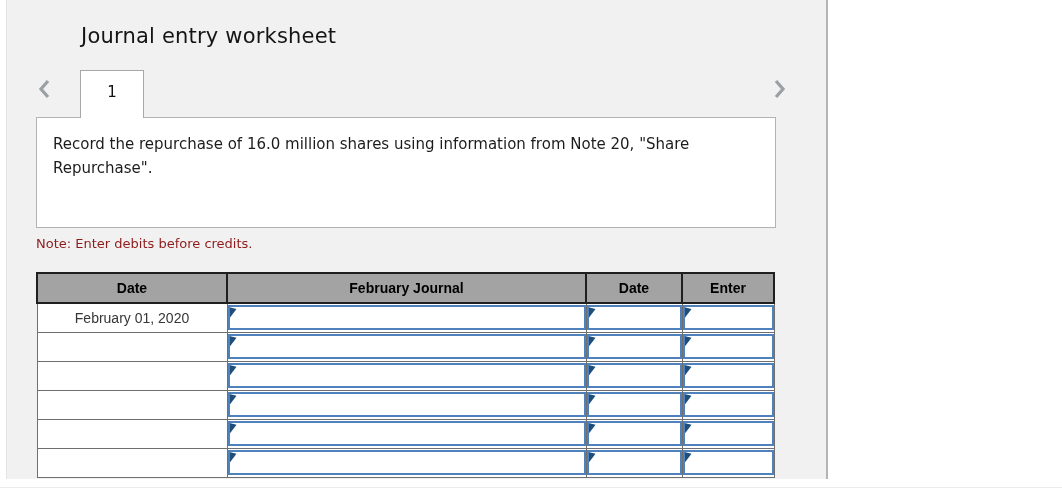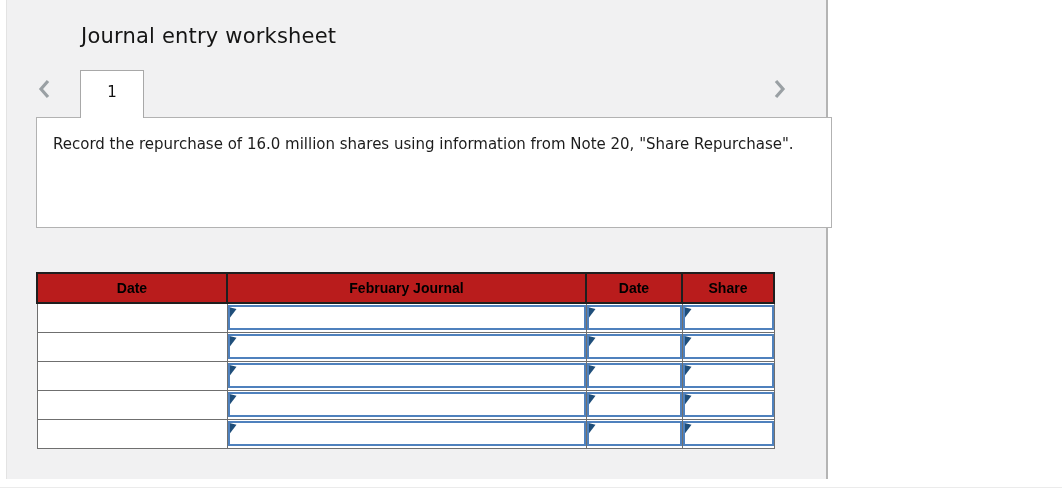--- a/index.html
+++ b/index.html
@@ -25,35 +25,35 @@
   }
   .pager-prev { left:34px; }
   .pager-next { left:770px; }
   .tab {
     position:absolute; left:80px; top:70px; width:64px; height:48px;
     background:#ffffff; border:1px solid #a8a8a8; border-bottom:none;
     z-index:2; text-align:center; padding-top:12px;
     font-size:15px; color:#111; cursor:pointer;
   }
   .instruction-box {
-    position:absolute; left:36px; top:117px; width:796px; height:111px;
+    position:absolute; left:36px; top:117px; width:740px; height:111px;
     background:#ffffff; border:1px solid #b2b2b2; z-index:1;
     padding:14px 16px; font-size:15px; line-height:24px; color:#1c1c1c;
   }
   .note-line {
     position:absolute; left:36px; top:236px;
     font-size:13px; color:#8e1b1b;
   }
   table.journal {
     position:absolute; left:36px; top:272px; width:737px;
     border-collapse:collapse; table-layout:fixed;
     font-family:"Liberation Sans",sans-serif;
   }
   table.journal th {
-    height:30px; background:#b91c1c; border:2px solid #1f1f1f;
+    height:30px; background:#a3a3a3; border:2px solid #1f1f1f;
     font-size:14px; font-weight:bold; color:#000; text-align:center;
   }
   table.journal td {
     height:29px; border:1px solid #6f6f6f; background:#ffffff; padding:0;
   }
   td.date-cell {
     text-align:center; font-size:14px; color:#363636; background:#ffffff;
   }
   td.input-cell { background:#7ba7dc; padding:2px 2px; }
   .cell-input-wrap { position:relative; width:100%; height:25px; }
@@ -98,38 +98,51 @@
       <svg class="chev-svg" width="14" height="22" viewBox="0 0 14 22">
         <polyline points="3,3 10,11 3,19" fill="none" stroke="#9aa0a4" stroke-width="3.2"></polyline>
       </svg>
     </span>
   </button>
 
   <div class="instruction-box">
     <span>Record the repurchase of 16.0 million shares using information from Note 20, "Share Repurchase".</span>
   </div>
 
+  <div class="note-line">Note: Enter debits before credits.</div>
 
   <table class="journal">
     <colgroup>
       <col style="width:190px">
         <col style="width:359px">
         <col style="width:96px">
         <col style="width:92px">
     </colgroup>
     <thead>
       <tr>
         <th>Date</th>
         <th>February Journal</th>
         <th>Date</th>
-        <th>Share</th>
+        <th>Enter</th>
       </tr>
     </thead>
     <tbody>
       <tr>
+        <td class="date-cell">February 01, 2020</td>
+        <td class="input-cell">
+            <div class="cell-input-wrap"><span class="marker"></span><input type="text" style=""></div>
+          </td>
+        <td class="input-cell">
+            <div class="cell-input-wrap"><span class="marker"></span><input type="text" style=""></div>
+          </td>
+        <td class="input-cell">
+            <div class="cell-input-wrap"><span class="marker"></span><input type="text" style=""></div>
+          </td>
+      </tr>
+      <tr>
         <td class="date-cell"></td>
         <td class="input-cell">
             <div class="cell-input-wrap"><span class="marker"></span><input type="text" style=""></div>
           </td>
         <td class="input-cell">
             <div class="cell-input-wrap"><span class="marker"></span><input type="text" style=""></div>
           </td>
         <td class="input-cell">
             <div class="cell-input-wrap"><span class="marker"></span><input type="text" style=""></div>
           </td>

